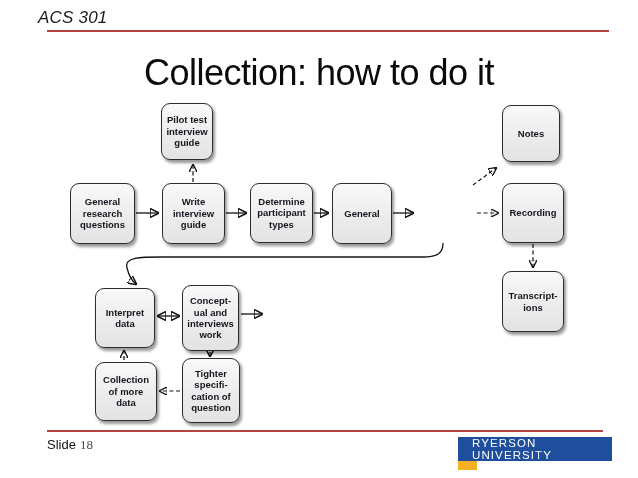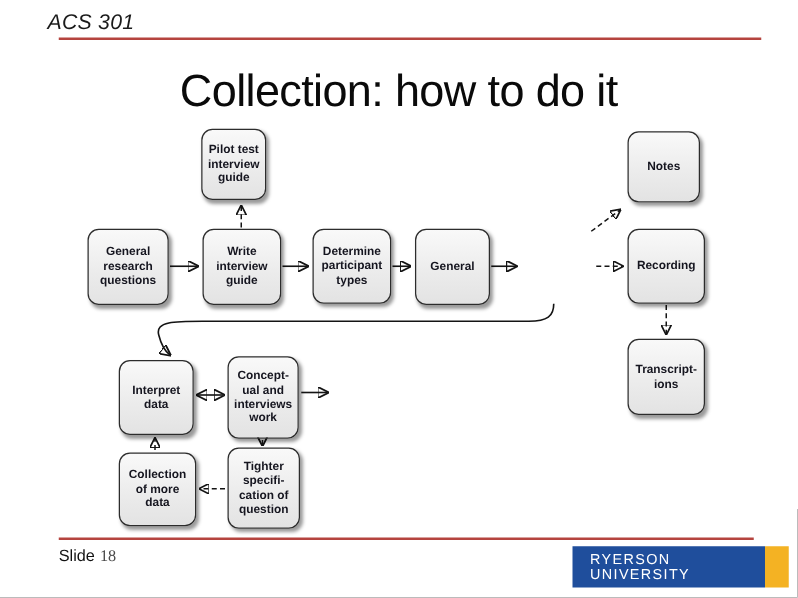--- a/index.html
+++ b/index.html
@@ -25,21 +25,21 @@
     position:absolute;box-sizing:border-box;
     display:flex;align-items:center;justify-content:center;
     border:1.6px solid #2c2c2c;border-radius:9px;
     background:linear-gradient(180deg,#f9f9f9 0%,#ececec 55%,#e3e3e3 100%);
     box-shadow:2px 2.5px 3px rgba(0,0,0,.40);
     font-size:9.5px;font-weight:700;line-height:1.2;color:#15151f;
     text-align:center;white-space:pre-line;padding:2px;
   }
   .footer{position:absolute;left:47px;top:437px;font-size:13px;color:#111;}
   .footer .page-num{font-family:"Liberation Serif",serif;color:#4a4a4a;margin-left:4px;}
-  .logo{position:absolute;left:458px;top:437px;display:flex;height:33px;}
+  .logo{position:absolute;left:458px;top:437px;display:flex;height:33px;flex-direction:column;}
   .logo-blue{
     width:154px;height:33px;background:#1f4e9c;color:#ffffff;
     display:flex;align-items:center;justify-content:center;
     font-size:11.5px;letter-spacing:1.1px;padding-left:14px;box-sizing:border-box;
   }
   .logo-gold{width:19px;height:33px;background:#f4b223;}
 </style>
 </head>
 <body>
 

